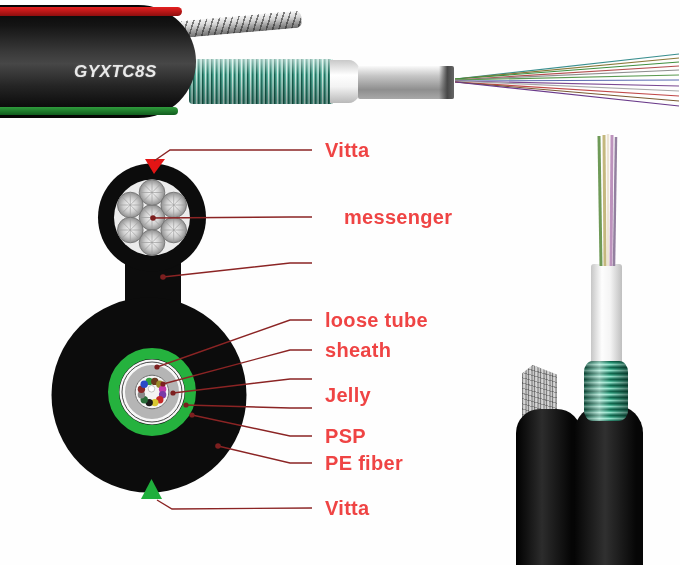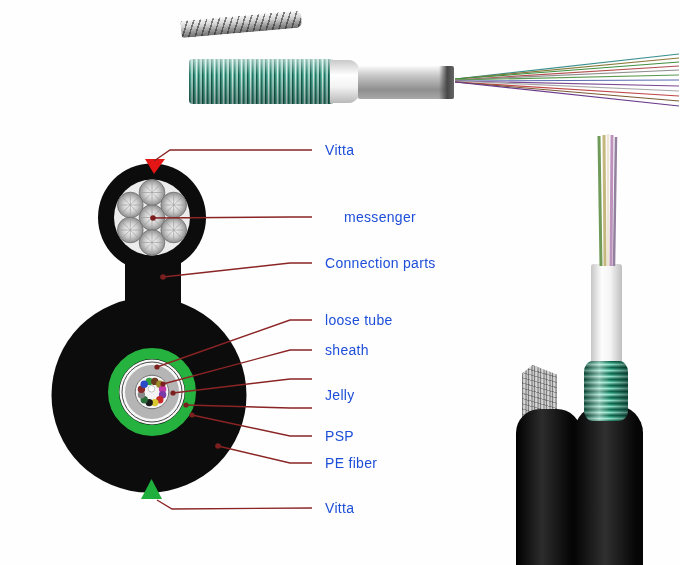--- a/index.html
+++ b/index.html
@@ -78,33 +78,38 @@
   .lobe-right{
     left:574px;top:405px;width:69px;height:160px;border-radius:28px 28px 0 0;
     background:linear-gradient(90deg,#040404,#303030 45%,#060606 90%);
   }
 
   
   .overlay{position:absolute;left:0;top:0;width:680px;height:565px;pointer-events:none;}
   .leader{fill:none;stroke:#8b2424;stroke-width:1.4px;}
   .leader-dot{fill:#7c1f1f;}
   .part-label{
-    position:absolute;font-size:14px;font-weight:normal;color:#1d4ed8;
+    position:absolute;font-size:20px;font-weight:bold;color:#ef4444;
     letter-spacing:.3px;white-space:nowrap;line-height:18px;
   }
 </style>
 </head>
 <body>
 
 <div class="canvas">
 
   <div class="abs spiral-h">
       <div class="shade"></div>
     </div>
   <div class="abs messenger-h"></div>
+  <div class="abs jacket-h">
+    <div class="abs stripe-red"></div>
+    <div class="abs stripe-green"></div>
+    <span class="abs cable-print">GYXTC8S</span>
+  </div>
   <div class="abs tube-h"></div>
   <div class="abs ferrule">
     <div class="ferrule-end"></div>
   </div>
 
   <div class="abs tube-v"></div>
   <div class="abs steel-v"></div>
   <div class="abs lobe-left"></div>
   <div class="abs lobe-right"></div>
   <div class="abs spiral-v">
@@ -208,20 +213,19 @@
       <circle class="leader-dot" cx="163" cy="384" r="2.6"></circle>
       <circle class="leader-dot" cx="173" cy="393" r="2.6"></circle>
       <circle class="leader-dot" cx="186" cy="405" r="2.6"></circle>
       <circle class="leader-dot" cx="192" cy="415" r="2.6"></circle>
       <circle class="leader-dot" cx="218" cy="446" r="2.8"></circle>
     </g>
   </svg>
 
   <div class="part-label" style="left:325px;top:141px">Vitta</div>
   <div class="part-label" style="left:344px;top:208px">messenger</div>
-  <div class="part-label" style="left:325px;top:254px">Connection parts</div>
   <div class="part-label" style="left:325px;top:311px">loose tube</div>
   <div class="part-label" style="left:325px;top:341px">sheath</div>
   <div class="part-label" style="left:325px;top:386px">Jelly</div>
   <div class="part-label" style="left:325px;top:427px">PSP</div>
   <div class="part-label" style="left:325px;top:454px">PE fiber</div>
   <div class="part-label" style="left:325px;top:499px">Vitta</div>
 </div>
 
 </body></html>

